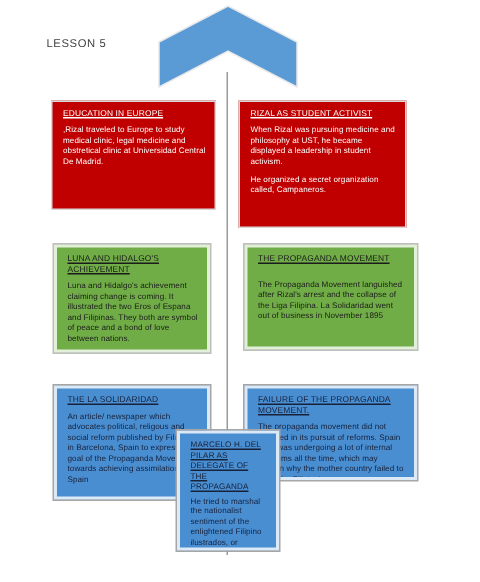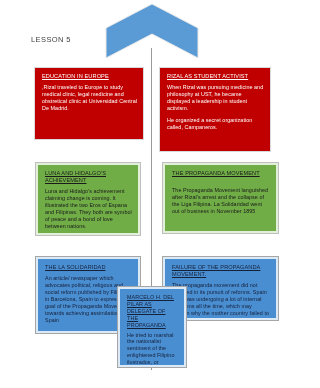--- a/index.html
+++ b/index.html
@@ -38,21 +38,21 @@
     top: 3px;
     width: 94px;
     height: 56px;
   }
   .chevron svg { display:block; width:100%; height:100%; }
 
   
   .lesson-label {
     position: absolute;
     left: 31px;
-    top: 35px;
+    top: 24px;
     font-size: 7.5px;
     letter-spacing: 0.4px;
     color: #3f3f3f;
     white-space: nowrap;
   }
 
   
   .card {
     position: absolute;
     box-sizing: border-box;

